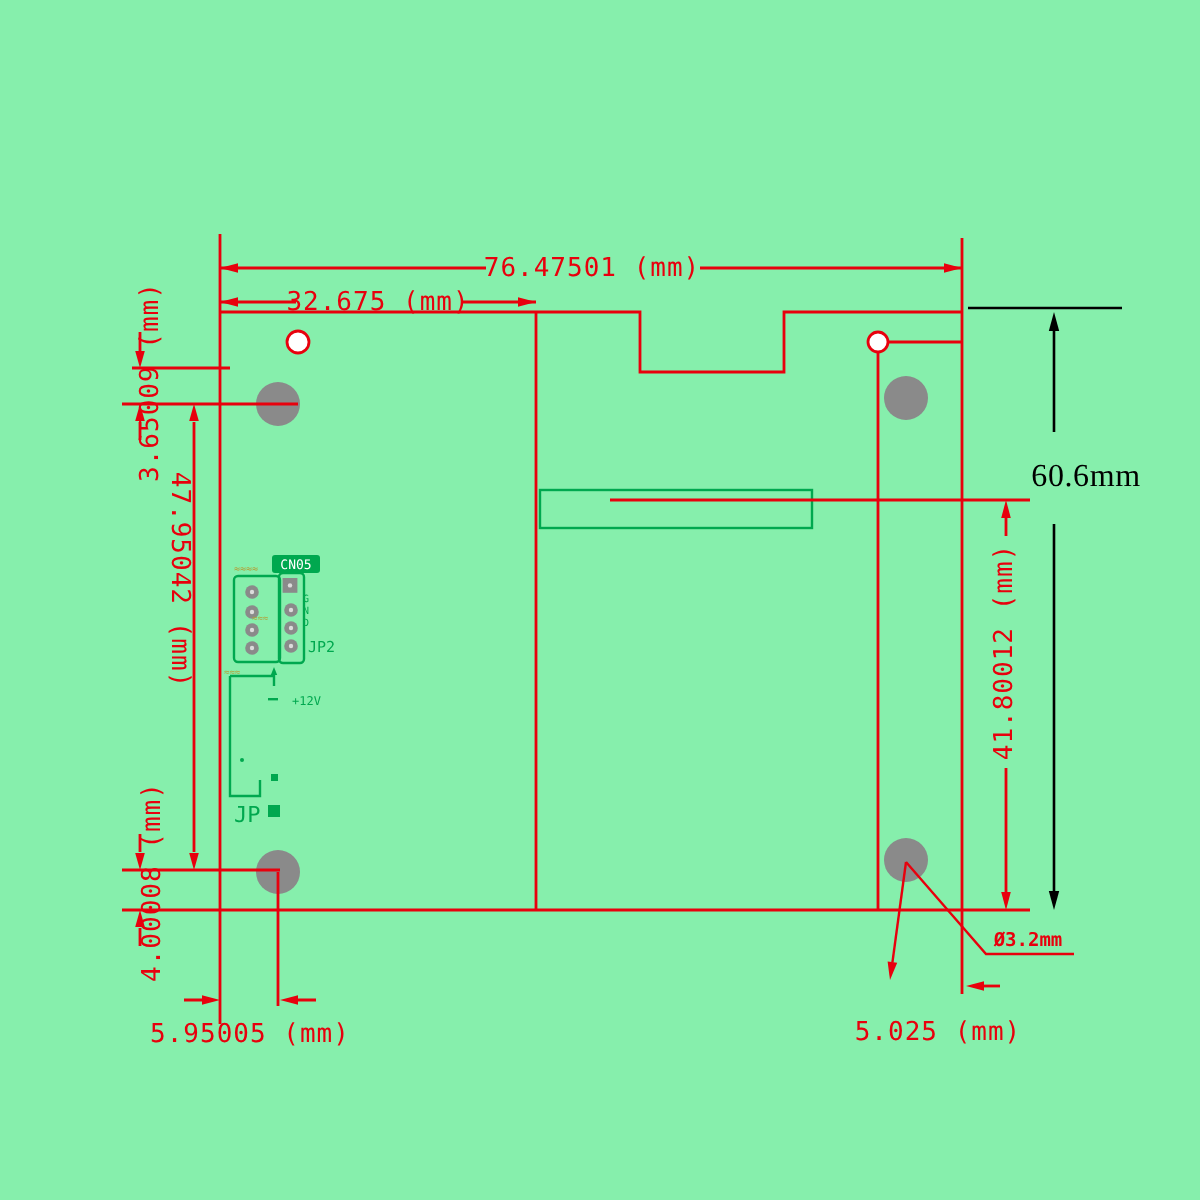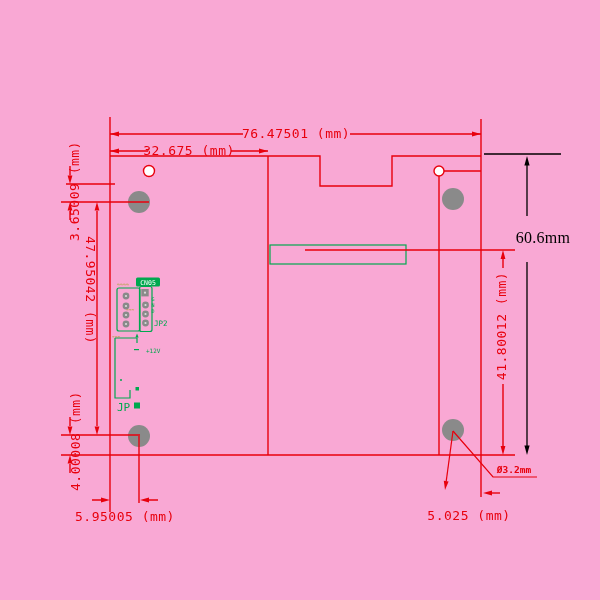--- a/index.html
+++ b/index.html
@@ -1,16 +1,16 @@
 <!DOCTYPE html>
 <html><head>
 <meta charset="utf-8">
 <style>
   html,body{margin:0;padding:0;background:#fff;}
-  #stage{position:relative;width:600px;height:600px;background:#f9a8d4;overflow:hidden;
+  #stage{position:relative;width:600px;height:600px;background:#86efac;overflow:hidden;
          font-family:"DejaVu Sans Mono", monospace;}
   svg{position:absolute;inset:0;}
   .red{stroke:#e8000d;stroke-width:1.4;fill:none;}
   .redthin{stroke:#e8000d;stroke-width:1.2;fill:none;}
   .redf{fill:#e8000d;stroke:none;}
   .blk{stroke:#000;stroke-width:1.3;fill:none;}
   .blkf{fill:#000;stroke:none;}
   .grn{stroke:#00a84f;stroke-width:1.2;fill:none;}
   .grnf{fill:#00a84f;stroke:none;}
   .hole{fill:#8a8a8a;stroke:none;}

